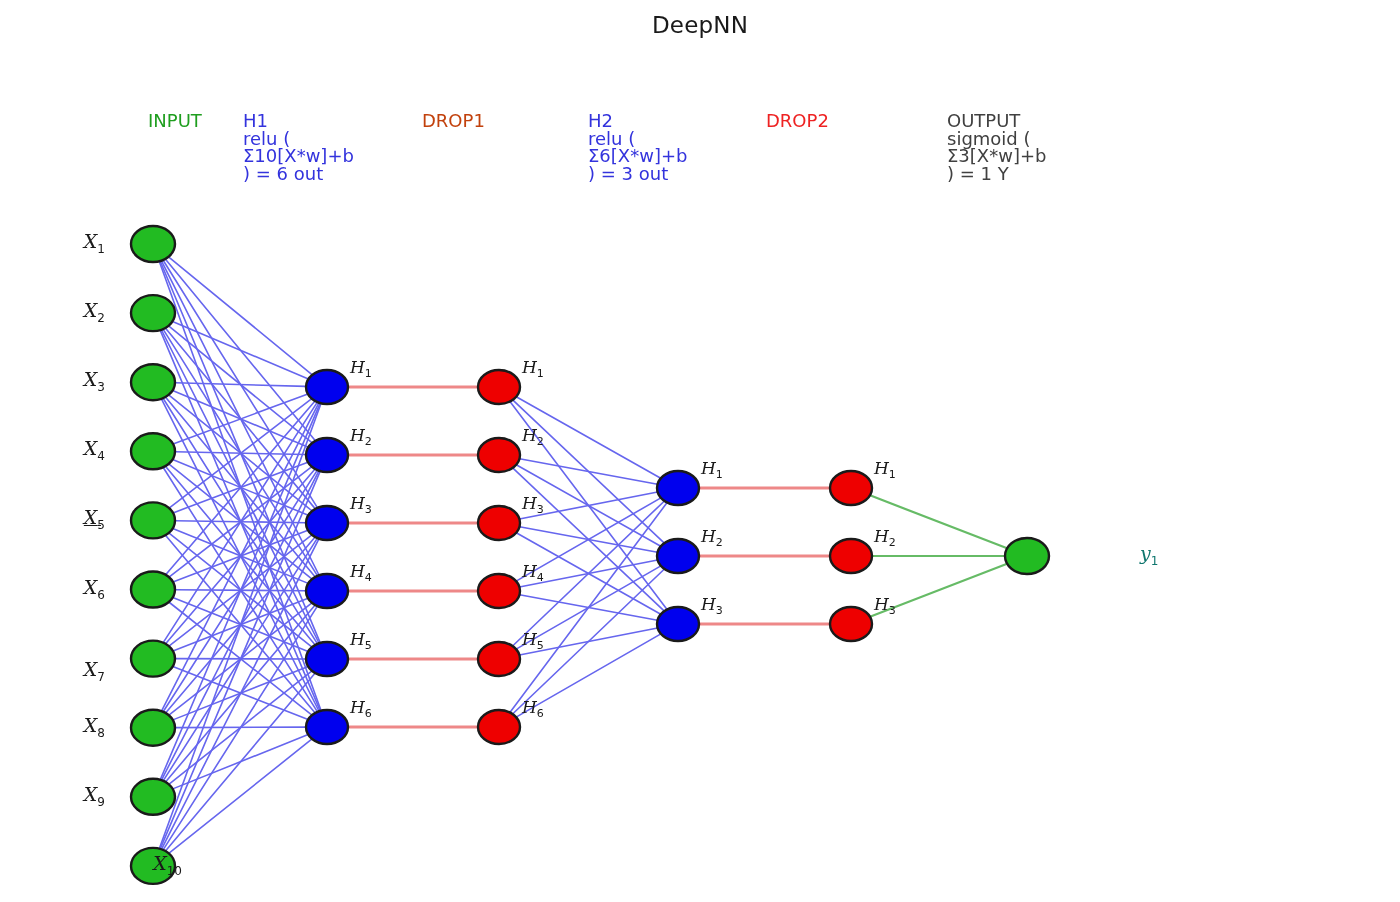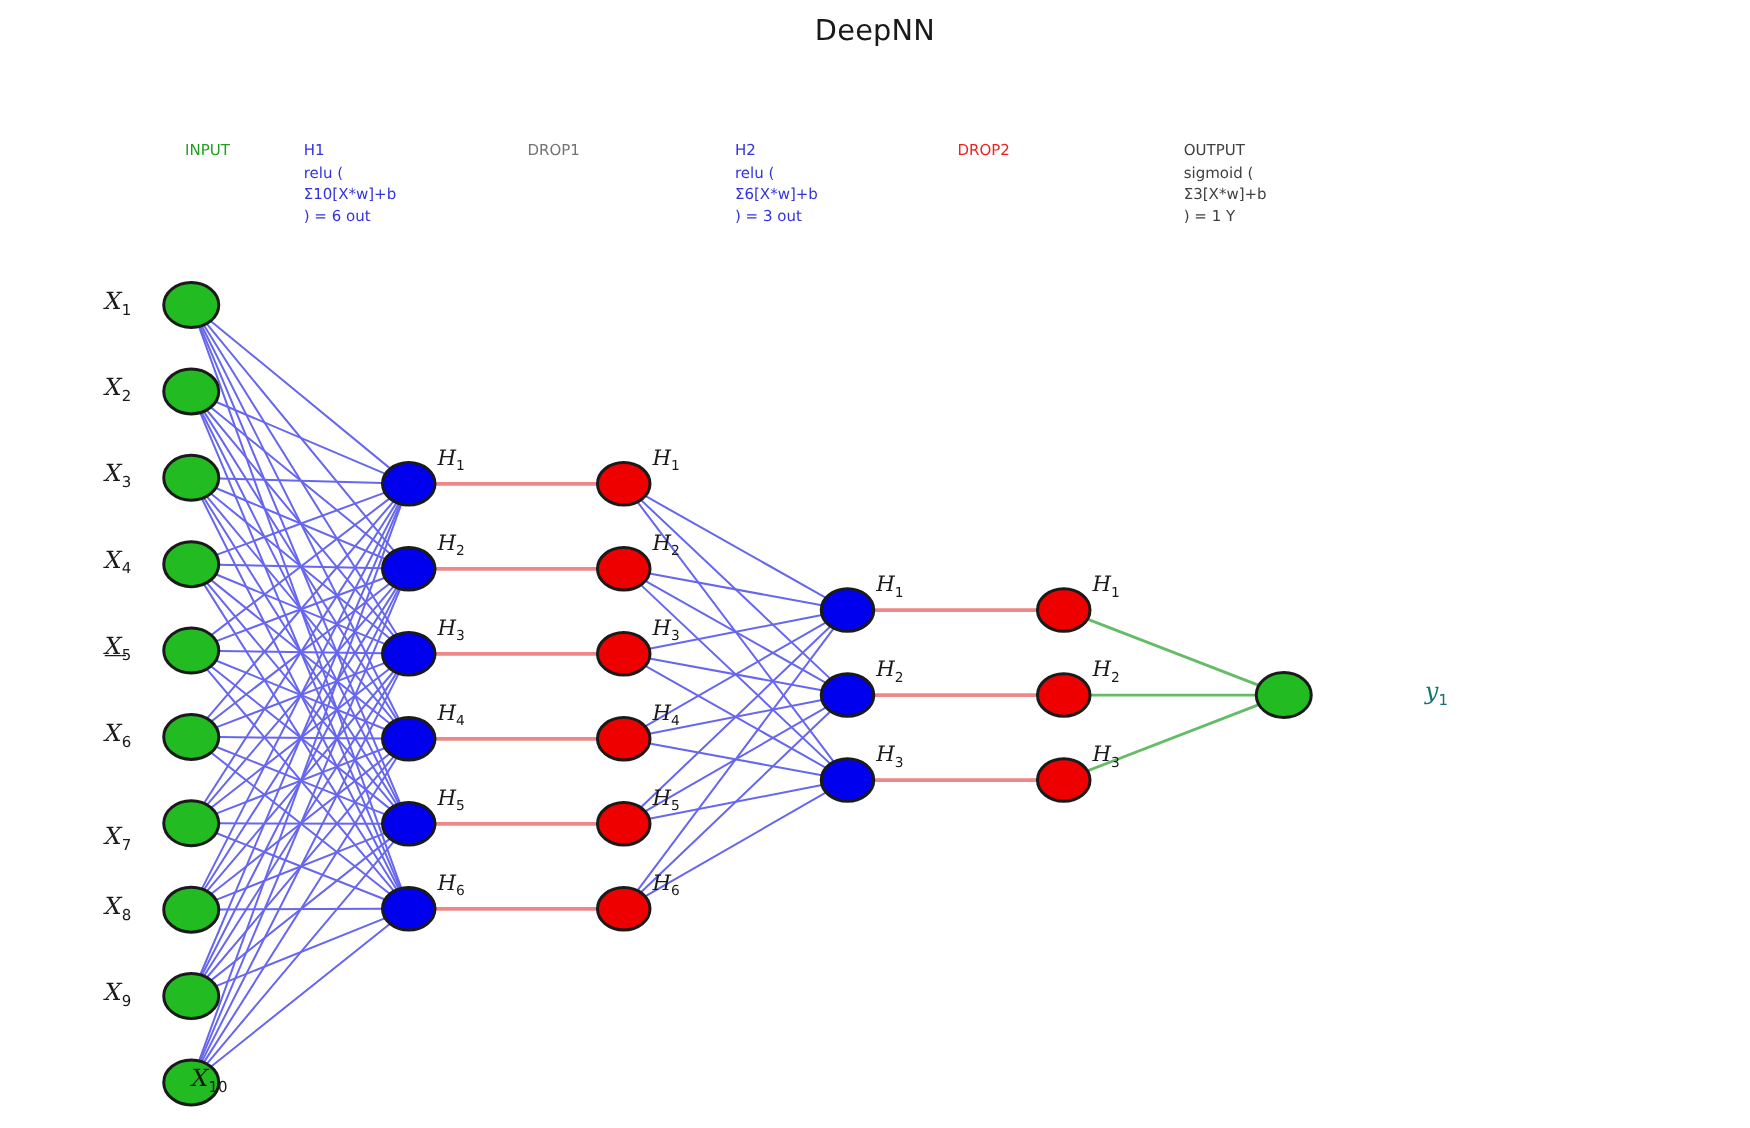--- a/index.html
+++ b/index.html
@@ -33,21 +33,21 @@
     width: 1400px;
     text-align: center;
     font-family: "DejaVu Sans", sans-serif;
     font-size: 23px;
     color: #1a1a1a;
     letter-spacing: 0.2px;
   }
   .layer-header {
     position: absolute;
     font-family: "DejaVu Sans", sans-serif;
-    font-size: 12px;
+    font-size: 18px;
     line-height: 17.5px;
     white-space: pre;
     font-weight: 400;
   }
   .node-label {
     position: absolute;
     font-family: "DejaVu Serif", serif;
     font-style: italic;
     font-size: 17px;
     color: #1a1a1a;
@@ -219,21 +219,21 @@
         <ellipse cx="1027" cy="556.00" rx="22" ry="18" fill="#22bb22" stroke="#1a1a1a" stroke-width="2.4"></ellipse>
       </g>
   </svg>
 
   <div id="headers-group">
       <div class="layer-header" style="left: 148px; top: 112px; color: rgb(31, 158, 31);">INPUT</div>
       <div class="layer-header" style="left: 243px; top: 112px; color: rgb(51, 51, 221);">H1
 relu (
 Σ10[X*w]+b
 ) = 6 out</div>
-      <div class="layer-header" style="left: 422px; top: 112px; color: #737373;">DROP1</div>
+      <div class="layer-header" style="left: 422px; top: 112px; color: #c2410c;">DROP1</div>
       <div class="layer-header" style="left: 588px; top: 112px; color: rgb(51, 51, 221);">H2
 relu (
 Σ6[X*w]+b
 ) = 3 out</div>
       <div class="layer-header" style="left: 766px; top: 112px; color: rgb(238, 34, 34);">DROP2</div>
       <div class="layer-header" style="left: 947px; top: 112px; color: #404040;">OUTPUT
 sigmoid (
 Σ3[X*w]+b
 ) = 1 Y</div>
     </div>

